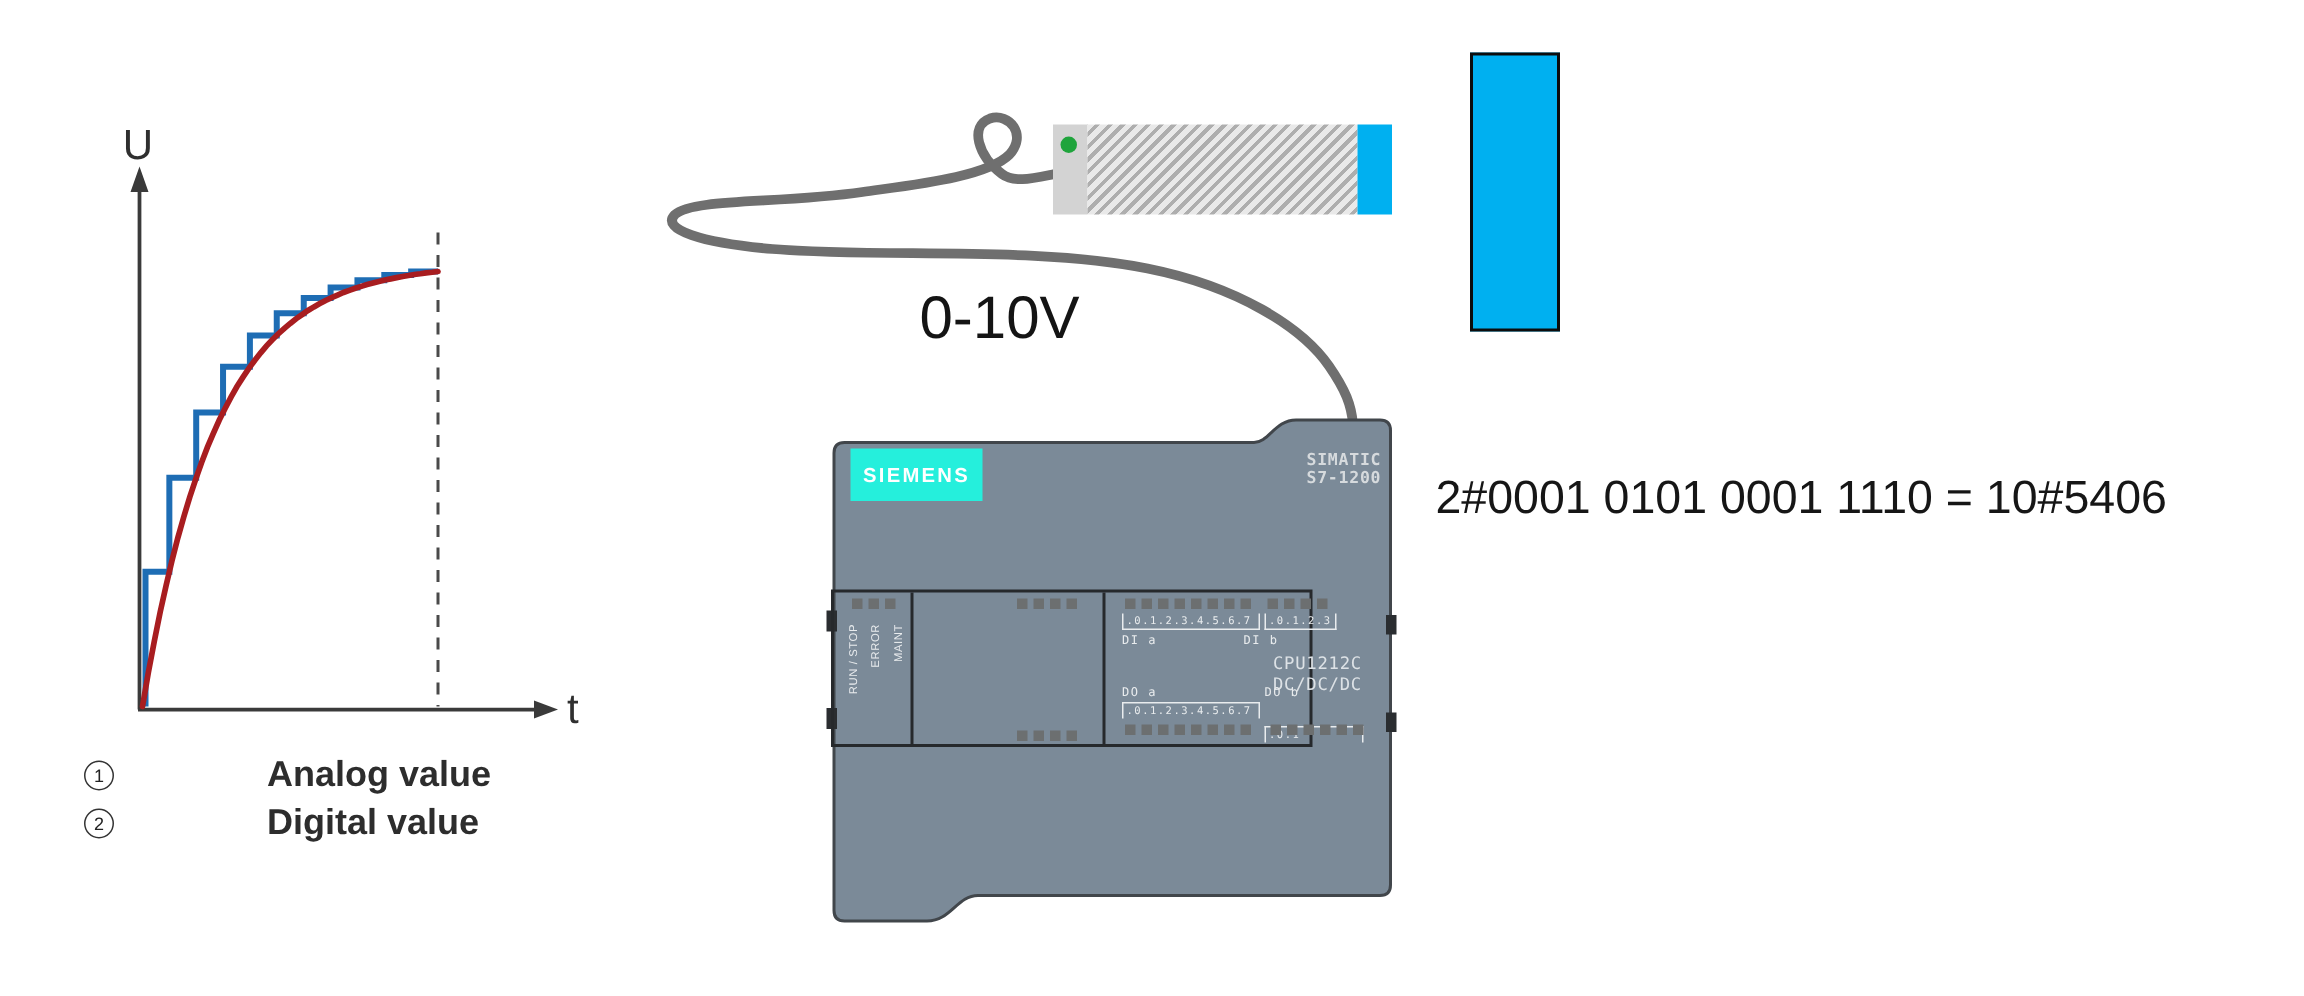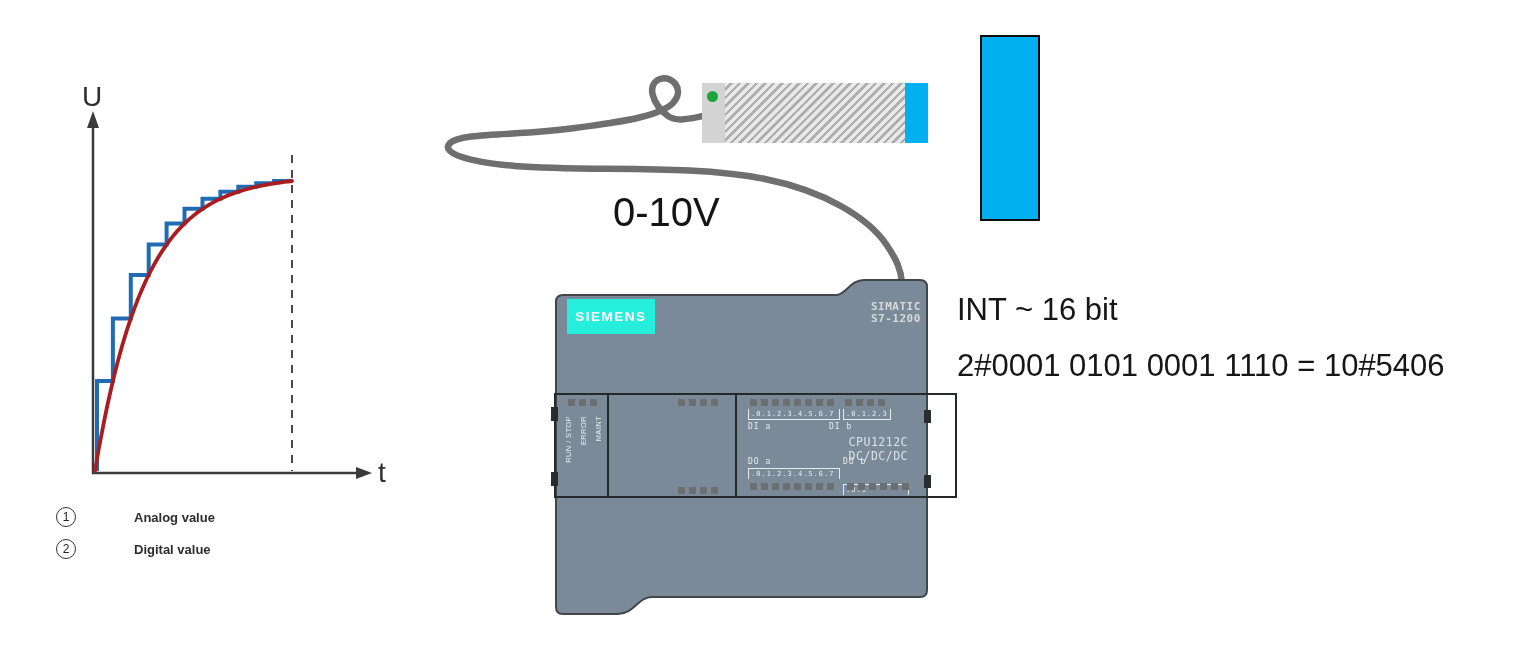--- a/index.html
+++ b/index.html
@@ -16,21 +16,21 @@
   
   #chart-svg{position:absolute;left:40px;top:78px;}
   .axis{stroke:#3a3a3a;stroke-width:2.5;fill:none;}
   .axis-arrow{fill:#3a3a3a;}
   .axis-label{font-family:"Liberation Sans",sans-serif;font-size:28px;fill:#2f2f2f;}
   #legend{position:absolute;left:56px;top:501px;}
   .legend-row{display:flex;align-items:center;height:32px;}
   .legend-circle{width:18px;height:18px;border:1.6px solid #333;border-radius:50%;
     display:flex;align-items:center;justify-content:center;font-size:12px;color:#222;
     margin-right:58px;flex:0 0 auto;}
-  .legend-label{font-size:13px;font-weight:bold;color:#2d2d2d;}
+  .legend-label{font-size:24px;font-weight:bold;color:#2d2d2d;margin-left:44px;}
 
   
   #sensor-head{left:702px;top:83px;width:23px;height:60px;background:#d3d3d3;}
   #sensor-led{left:707px;top:91px;width:11px;height:11px;border-radius:50%;background:var(--led_green);}
   #sensor-body{left:725px;top:83px;width:180px;height:60px;
     background:repeating-linear-gradient(135deg,#e9e9e9 0 3.5px,#aeaeae 3.5px 6px);}
   #sensor-cap{left:905px;top:83px;width:23px;height:60px;background:var(--cyan);}
   #signal-label{left:613px;top:190px;font-size:40px;color:#141414;}
   #blue-bar{left:980px;top:35px;width:56px;height:182px;background:var(--cyan);border:2px solid #0c0c0c;}
 
@@ -39,21 +39,21 @@
   #int-note .line2{margin-top:22px;}
 
   
   #plc{left:548px;top:277px;width:390px;height:346px;}
   #plc svg{position:absolute;left:0;top:0;}
   #siemens-logo{left:19px;top:22px;width:88px;height:35px;background:var(--logo);
     color:#fff;font-weight:bold;font-size:13.5px;letter-spacing:1.5px;
     display:flex;align-items:center;justify-content:center;}
   #plc-model{left:323px;top:24px;font-family:"DejaVu Sans Mono",monospace;font-size:11px;
     line-height:12px;color:var(--model_text);letter-spacing:0.5px;font-weight:bold;}
-  #plc-band{left:6px;top:116px;width:403px;height:105px;border:2px solid var(--band_outline);
+  #plc-band{left:6px;top:116px;width:321px;height:105px;border:2px solid var(--band_outline);
     box-sizing:border-box;}
   .band-div{position:absolute;top:0;width:2px;height:101px;background:var(--band_outline);}
   .led-row{position:absolute;display:flex;gap:4px;}
   .led{width:7px;height:7px;background:var(--led_dark);flex:0 0 auto;}
   .vlabel{position:absolute;writing-mode:vertical-rl;transform:rotate(180deg);
     font-size:7.5px;letter-spacing:0.4px;color:var(--label_light);white-space:nowrap;line-height:11px;}
   .bracket{position:absolute;height:11px;box-sizing:border-box;
     font-family:"DejaVu Sans Mono",monospace;font-size:7px;line-height:10px;
     color:var(--label_light);letter-spacing:1px;padding-left:2px;white-space:nowrap;overflow:hidden;}
   .bracket.di{border-left:1px solid var(--label_light);border-right:1px solid var(--label_light);
@@ -109,21 +109,20 @@
 
   <div class="abs" id="sensor-head"></div>
   <div class="abs" id="sensor-led"></div>
   <div class="abs" id="sensor-body"></div>
   <div class="abs" id="sensor-cap"></div>
   <div class="abs" id="signal-label">0-10V</div>
 
   <div class="abs" id="blue-bar"></div>
 
   <div class="abs" id="int-note">
-    <div class="line1">INT ~ 16 bit</div>
     <div class="line2">2#0001 0101 0001 1110 = 10#5406</div>
   </div>
 
   <div class="abs" id="plc">
     <svg width="390" height="346" viewBox="0 0 390 346">
       <path d="M 15 18 H 288 C 298 18 302 3 316 3 H 372 Q 379 3 379 10
                V 313 Q 379 320 372 320 H 104 C 90 320 86 337 70 337 H 15
                Q 8 337 8 330 V 25 Q 8 18 15 18 Z" fill="var(--body)" stroke="var(--plc_outline)" stroke-width="2" stroke-linejoin="round"></path>
       <rect x="3" y="130" width="7" height="14" fill="#2a2d30"></rect>
       <rect x="3" y="195" width="7" height="14" fill="#2a2d30"></rect>

